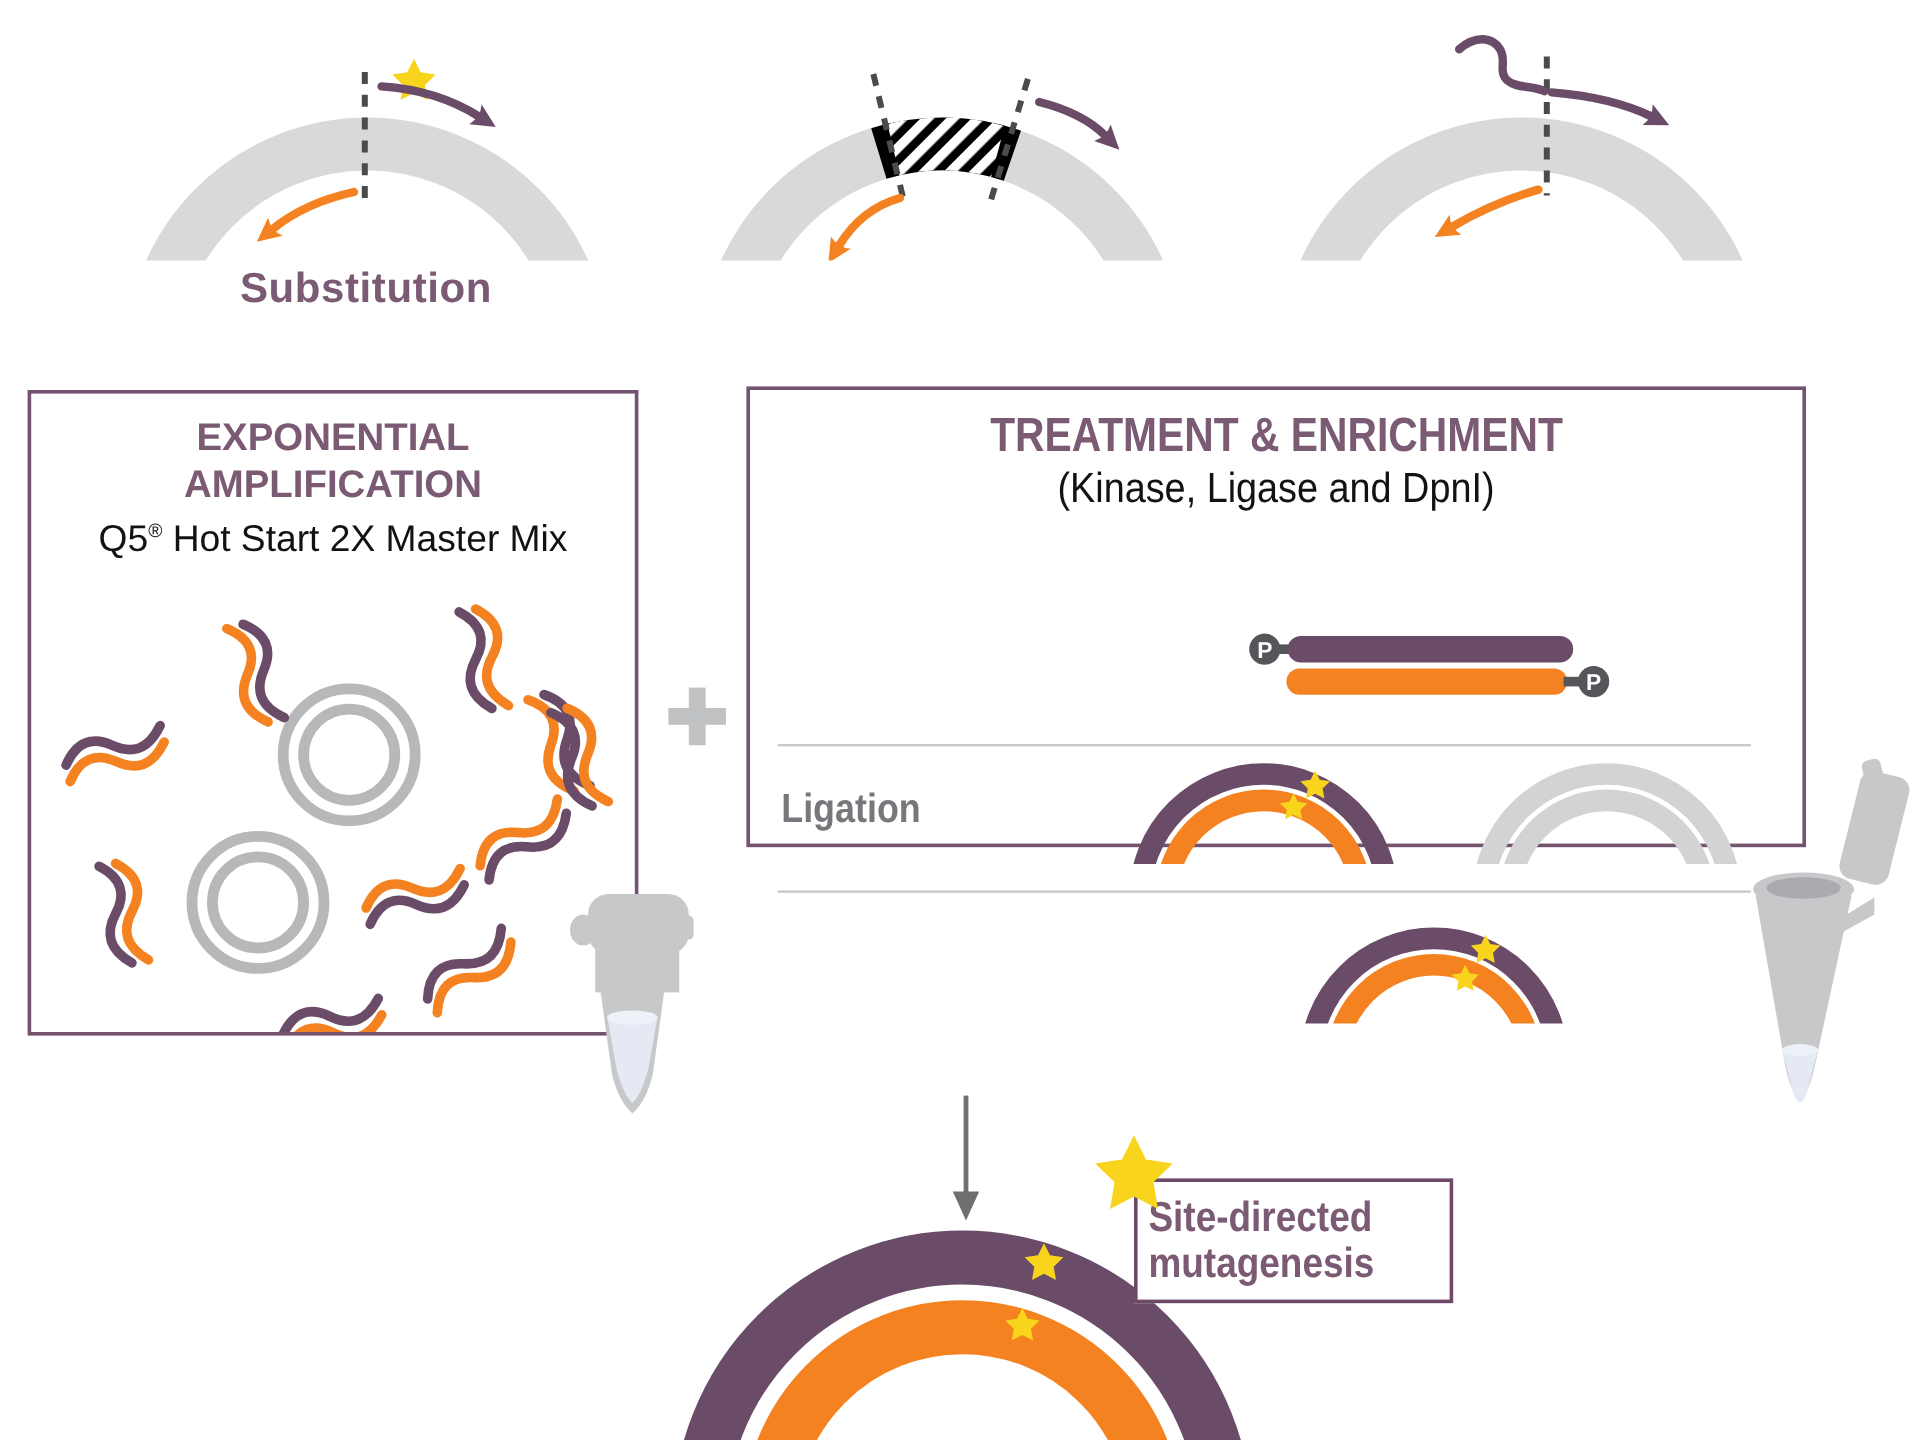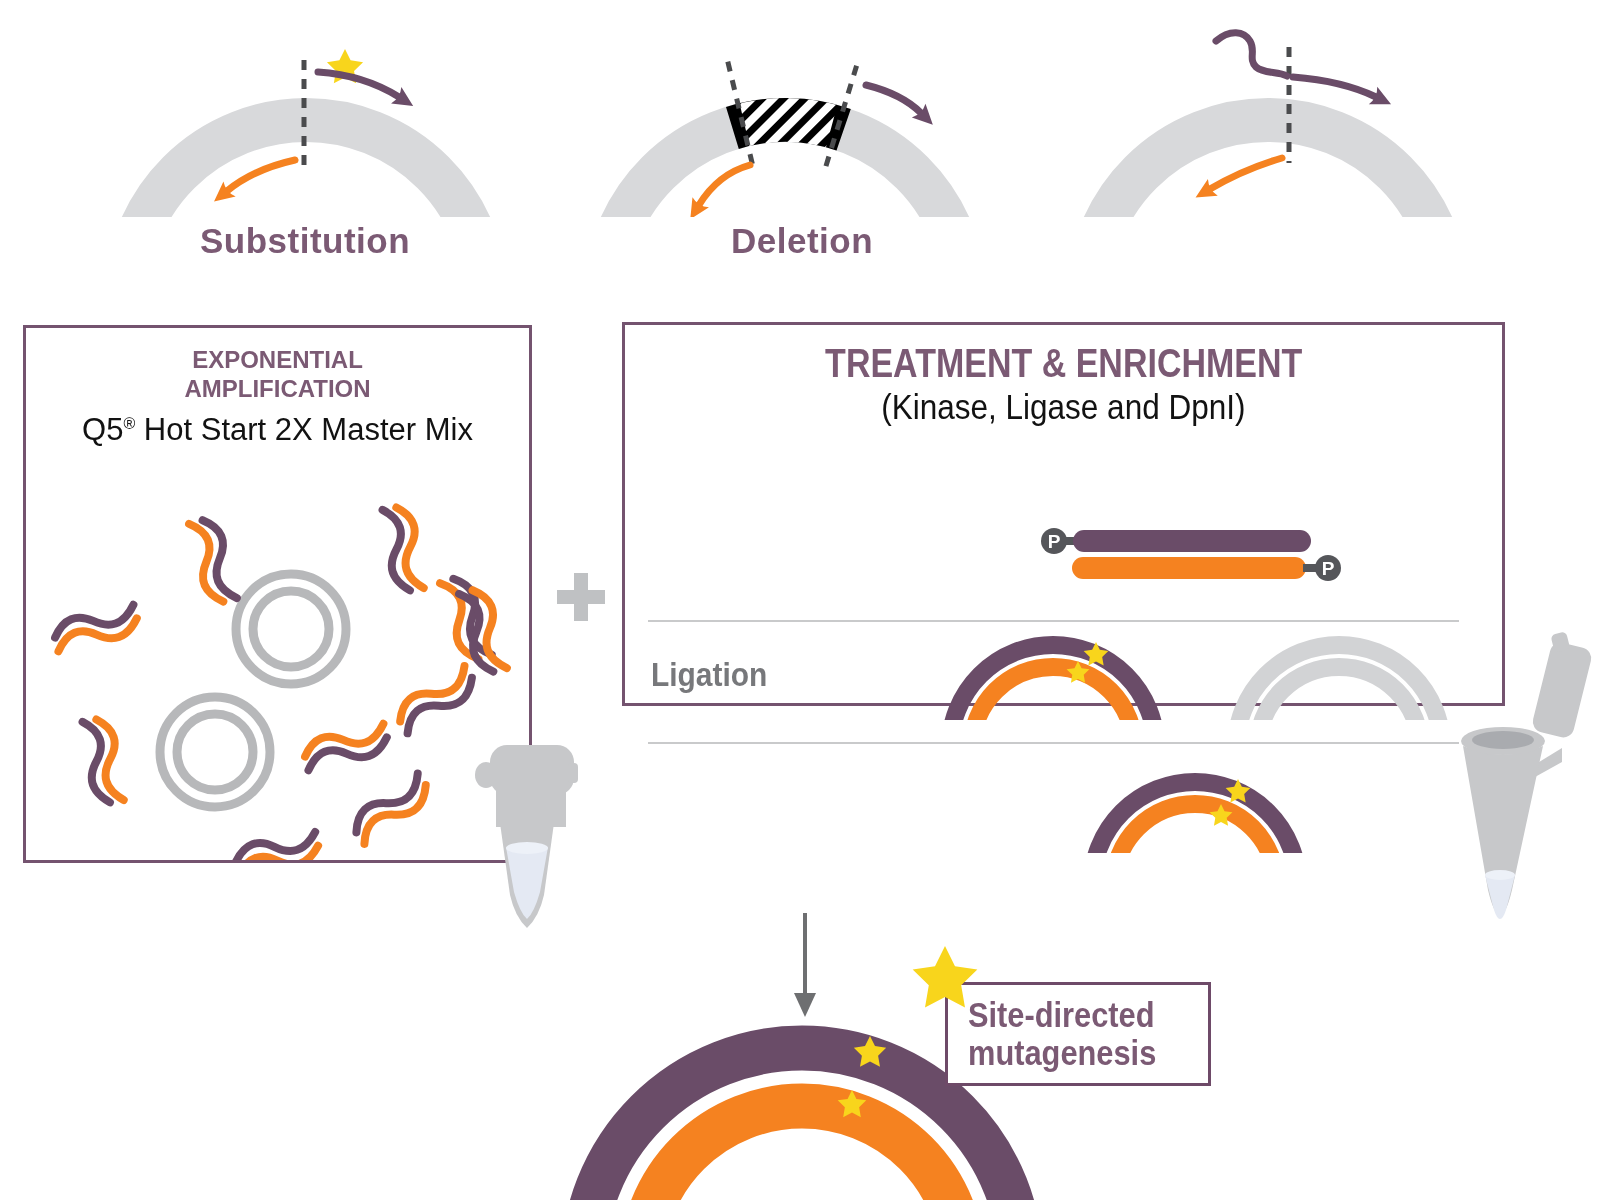--- a/index.html
+++ b/index.html
@@ -7,36 +7,36 @@
          font-family:"Liberation Sans",sans-serif;}
   .stage svg{display:block;}
   .abs{position:absolute;}
 
   
   .mut-label{position:absolute;width:340px;text-align:center;font-size:35px;font-weight:bold;
              color:#7B5A74;letter-spacing:0.5px;}
 
   
   .panel{position:absolute;background:#fff;border:3px solid #74536F;box-sizing:border-box;}
-  .amp-title{margin-top:17px;text-align:center;font-size:24px;font-weight:bold;color:#7B5A74;line-height:1.22;}
+  .amp-title{margin-top:17px;text-align:center;font-size:32px;font-weight:bold;color:#7B5A74;line-height:1.22;}
   .amp-sub{margin-top:8px;text-align:center;font-size:31px;color:#121212;}
   .amp-sub sup{font-size:16px;}
 
   .treat-title{margin-top:16px;text-align:center;font-size:40px;font-weight:bold;color:#7B5A74;}
   .treat-sub{text-align:center;font-size:35px;color:#121212;line-height:1.22;}
   .cond{display:inline-block;transform:scaleX(0.85);transform-origin:center;white-space:nowrap;}
   .condl{display:inline-block;transform:scaleX(0.88);transform-origin:left center;white-space:nowrap;}
 
   .divider{position:absolute;left:23px;width:811px;height:0;border-top:2px solid #C9CACB;}
   .step-label{position:absolute;left:26px;font-size:34px;font-weight:bold;color:#77787B;}
 
   
   .result-box{position:absolute;left:945px;top:982px;width:266px;height:104px;background:#fff;
               border:3px solid #6E4A68;box-sizing:border-box;display:flex;flex-direction:column;
-              justify-content:center;padding-left:20px;z-index:2;}
+              justify-content:center;padding-left:9px;z-index:2;}
   .result-box div{font-size:35px;font-weight:bold;color:#7B5A74;line-height:1.08;}
 
   .z5{z-index:5;} .z3{z-index:3;}
 
   
   .w-p{stroke:#6A4C68;stroke-width:8;fill:none;stroke-linecap:round;}
   .w-o{stroke:#F58220;stroke-width:8;fill:none;stroke-linecap:round;}
   .prim-p{stroke:#6A4C68;stroke-width:7;fill:none;stroke-linecap:round;}
   .prim-o{stroke:#F58220;stroke-width:7;fill:none;stroke-linecap:round;}
   .dash{stroke:#4A4B4D;stroke-width:5;stroke-dasharray:10 9;fill:none;}
@@ -84,21 +84,20 @@
 
   <svg class="abs" style="left:1058px;top:13px" width="420" height="204">
     <circle cx="210" cy="287" r="180" fill="none" stroke="#D8D9DB" stroke-width="44"></circle>
     <line class="dash" x1="231" y1="34" x2="231" y2="150"></line>
     <path class="prim-p" d="M158,28 C172,16 186,18 192,28 C198,38 190,46 198,54 C206,61 220,58 229,63"></path>
     <path class="prim-p" d="M235,64 Q285,68 318,84" marker-end="url(#head-p)"></path>
     <path class="prim-o" d="M224,145 Q186,156 152,176" marker-end="url(#head-o)"></path>
   </svg>
 
   <div class="mut-label" style="left:135px;top:221px">Substitution</div>
-  <div class="mut-label" style="left:632px;top:221px">Deletion</div>
 
   <div class="panel" style="left:23px;top:325px;width:509px;height:538px">
     <div class="amp-title">
       <div>EXPONENTIAL</div>
       <div>AMPLIFICATION</div>
     </div>
     <div class="amp-sub"><span>Q5</span><sup>®</sup><span> Hot Start 2X Master Mix</span></div>
 
     <svg class="abs" style="left:3px;top:150px" width="503" height="382">
       <g>

